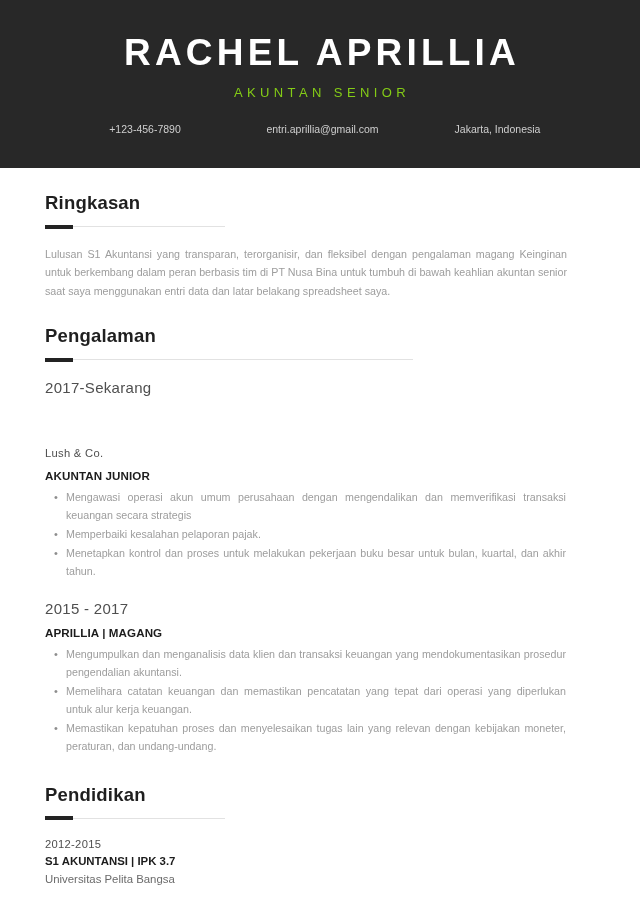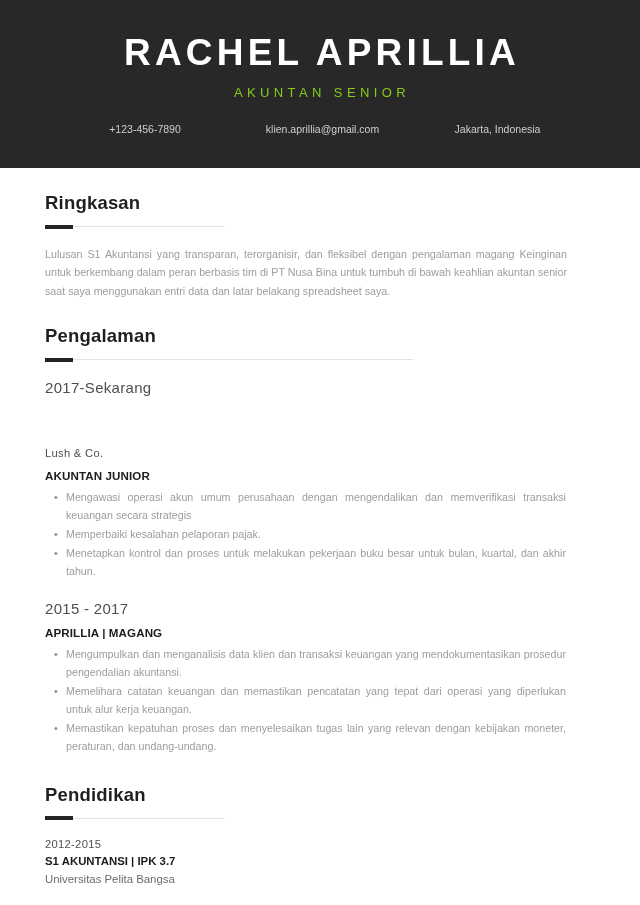--- a/index.html
+++ b/index.html
@@ -176,21 +176,21 @@
 </head>
 <body>
 
 <div class="page">
 
   <div class="header">
     <div class="name">RACHEL APRILLIA</div>
     <div class="title">AKUNTAN SENIOR</div>
     <div class="contacts">
       <span class="item c-phone">+123-456-7890</span>
-      <span class="item c-email">klien.aprillia@gmail.com</span>
+      <span class="item c-email">entri.aprillia@gmail.com</span>
       <span class="item c-loc">Jakarta, Indonesia</span>
     </div>
   </div>
 
   <div class="content">
 
     <div class="section sp-sum">
       <div class="sec-head">Ringkasan</div>
       <div class="rule w-short"></div>
       <div class="summary">Lulusan S1 Akuntansi yang transparan, terorganisir, dan fleksibel dengan pengalaman magang Keinginan untuk berkembang dalam peran berbasis tim di PT Nusa Bina untuk tumbuh di bawah keahlian akuntan senior saat saya menggunakan entri data dan latar belakang spreadsheet saya.</div>

